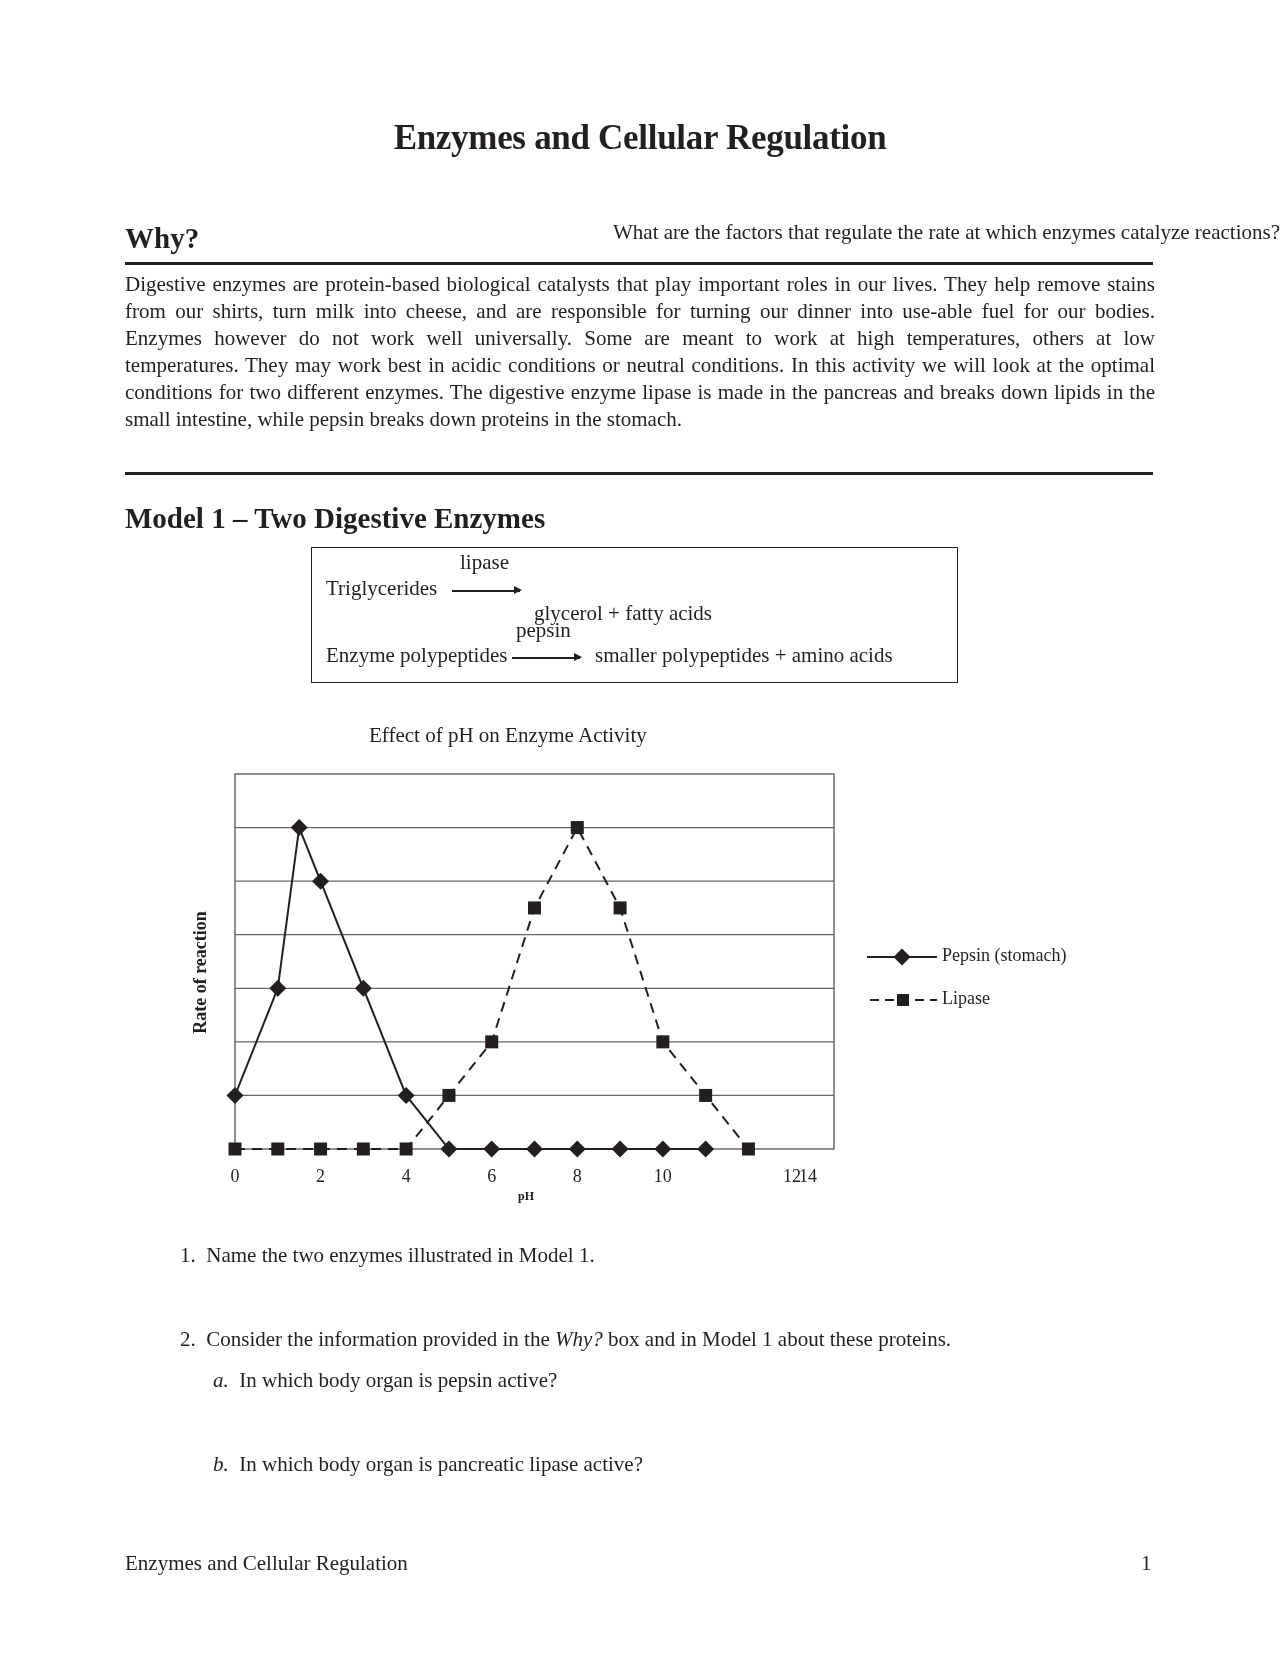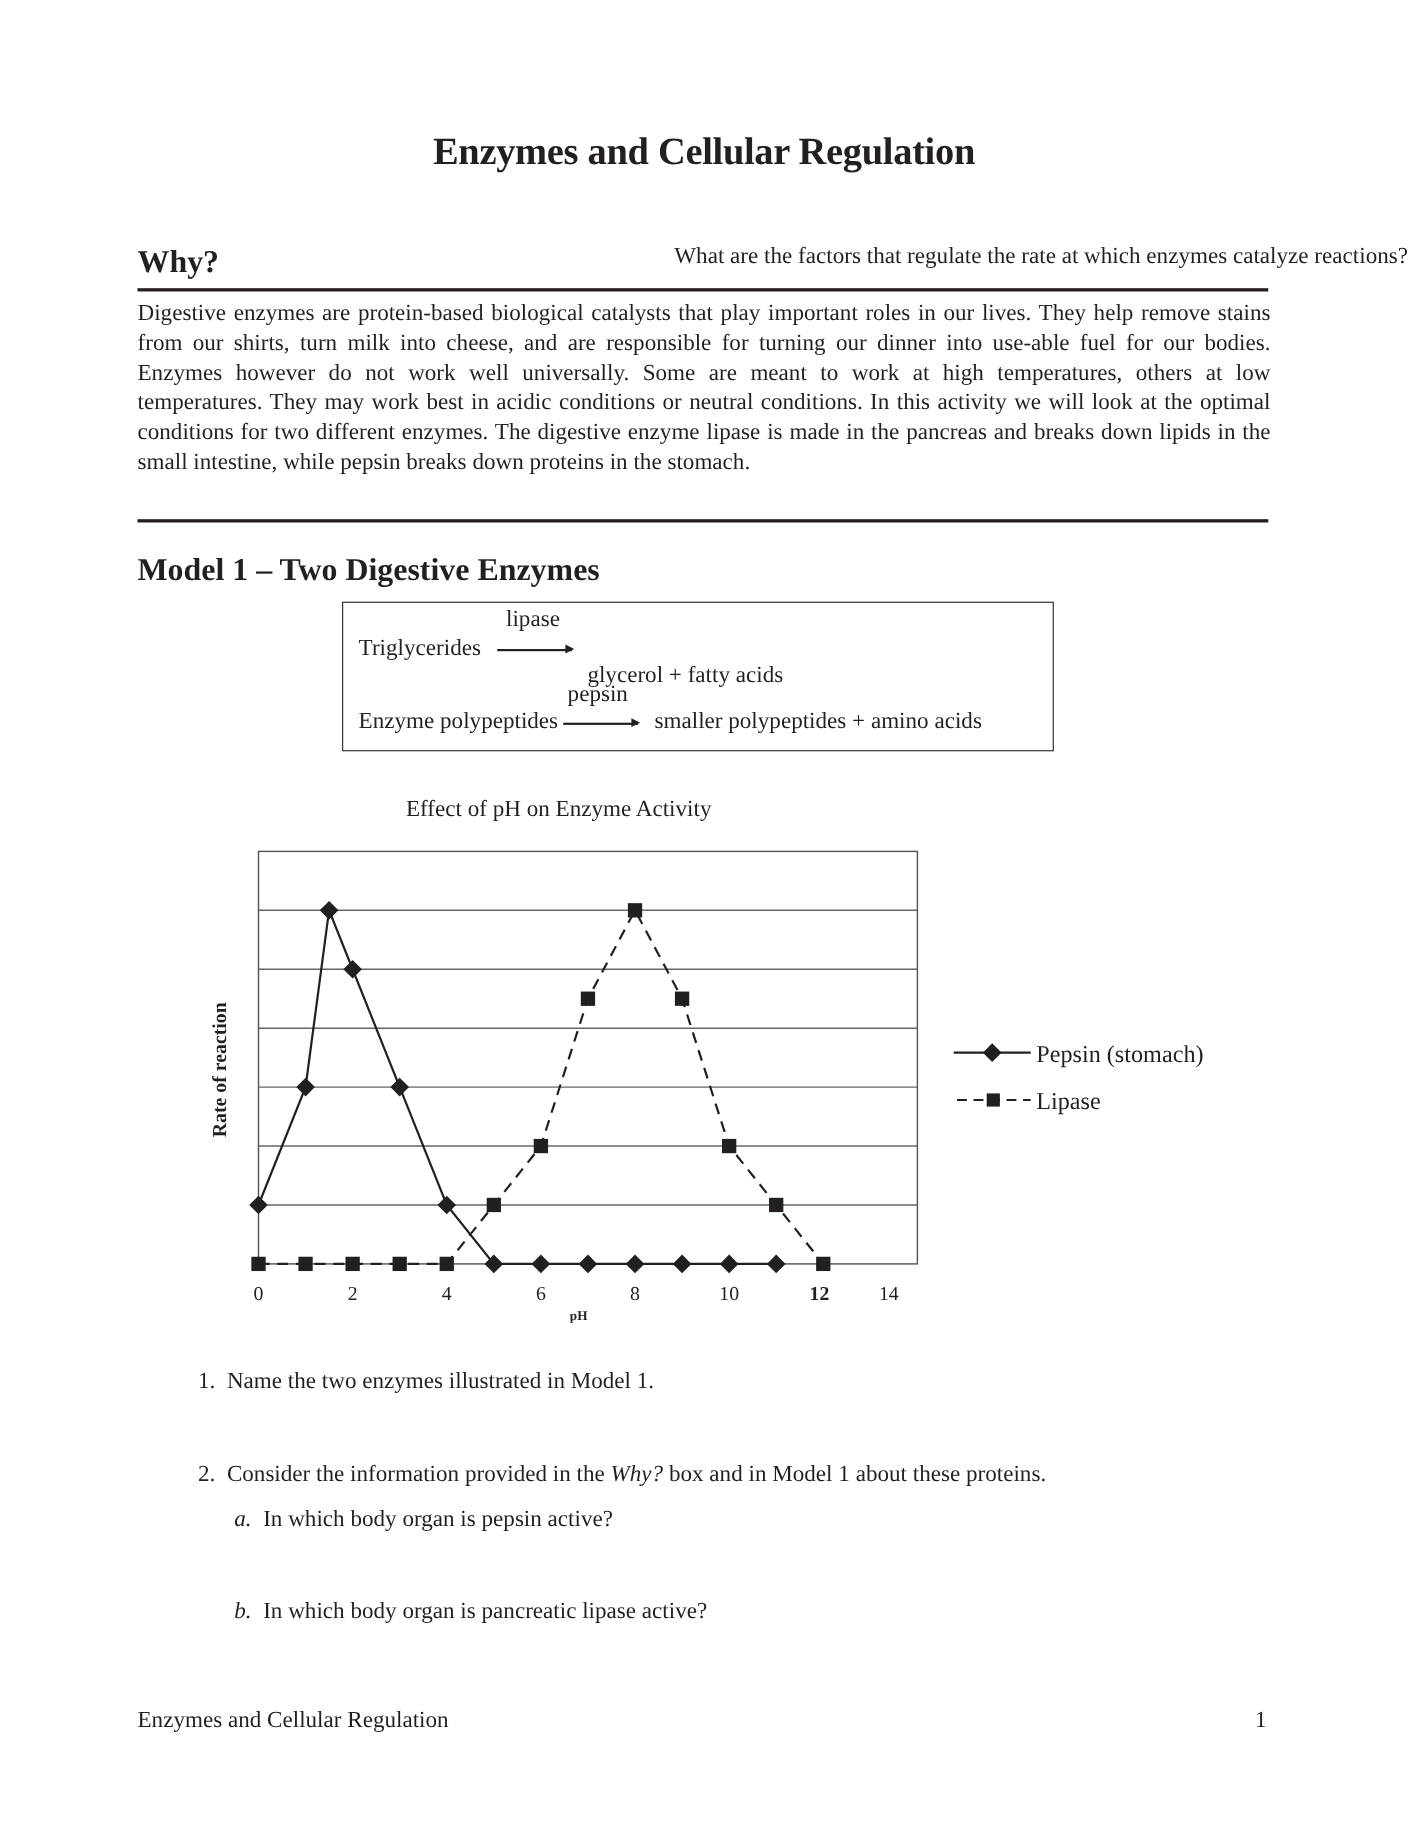--- a/index.html
+++ b/index.html
@@ -14,21 +14,21 @@
   .why-text { left: 125px; top: 271px; width: 1030px; font-size: 21px; line-height: 27px; text-align: justify; }
   .model-head { left: 125px; top: 502px; }
   .eq-box { left: 311px; top: 547px; width: 647px; height: 136px; border: 1.5px solid #231f20; box-sizing: border-box; }
   .eq { position: absolute; font-size: 21px; white-space: nowrap; }
   .eq-arrow { position: absolute; height: 1.5px; background: #231f20; }
   .eq-arrow::after { content: ""; position: absolute; right: -2px; top: -4px; border-left: 8px solid #231f20; border-top: 4.5px solid transparent; border-bottom: 4.5px solid transparent; }
   .chart-title { left: 369px; top: 723px; font-size: 21px; font-weight: normal; }
   .ylabel { left: 100px; top: 962px; width: 200px; text-align: center; font-size: 18px; font-weight: bold; transform: rotate(-90deg); transform-origin: center; }
   .tick { font-size: 18px; width: 40px; text-align: center; top: 1166px; }
   .xlabel { left: 518px; top: 1189px; font-size: 12px; font-weight: bold; }
-  .legend-label { font-size: 22px; }
+  .legend-label { font-size: 18px; }
   .question { font-size: 21px; white-space: nowrap; }
   .footer { font-size: 21px; top: 1551px; }
 </style>
 </head>
 <body>
 
 <div class="abs title">Enzymes and Cellular Regulation</div>
 <div class="abs subtitle">What are the factors that regulate the rate at which enzymes catalyze reactions?</div>
 
 <div class="abs sec-head why-head">Why?</div>
@@ -103,21 +103,21 @@
 <div class="abs legend-label" style="left:942px; top:945px;">Pepsin (stomach)</div>
 <div class="abs legend-label" style="left:942px; top:988px;">Lipase</div>
 
 <div id="ticks">
     <div class="abs tick" style="left: 215px;">0</div>
     <div class="abs tick" style="left: 300.571px;">2</div>
     <div class="abs tick" style="left: 386.143px;">4</div>
     <div class="abs tick" style="left: 471.714px;">6</div>
     <div class="abs tick" style="left: 557.286px;">8</div>
     <div class="abs tick" style="left: 642.857px;">10</div>
-    <div class="abs tick" style="left: 725px; font-weight: bold;">12</div>
+    <div class="abs tick" style="left: 772px;">12</div>
     <div class="abs tick" style="left: 788px;">14</div>
   </div>
 <div class="abs xlabel">pH</div>
 
 <div class="abs question" style="left:180px; top:1243px;">
   <span>1.</span>&nbsp;
   <span>Name the two enzymes illustrated in Model 1.</span>
 </div>
 
 <div class="abs question" style="left:180px; top:1327px;">

